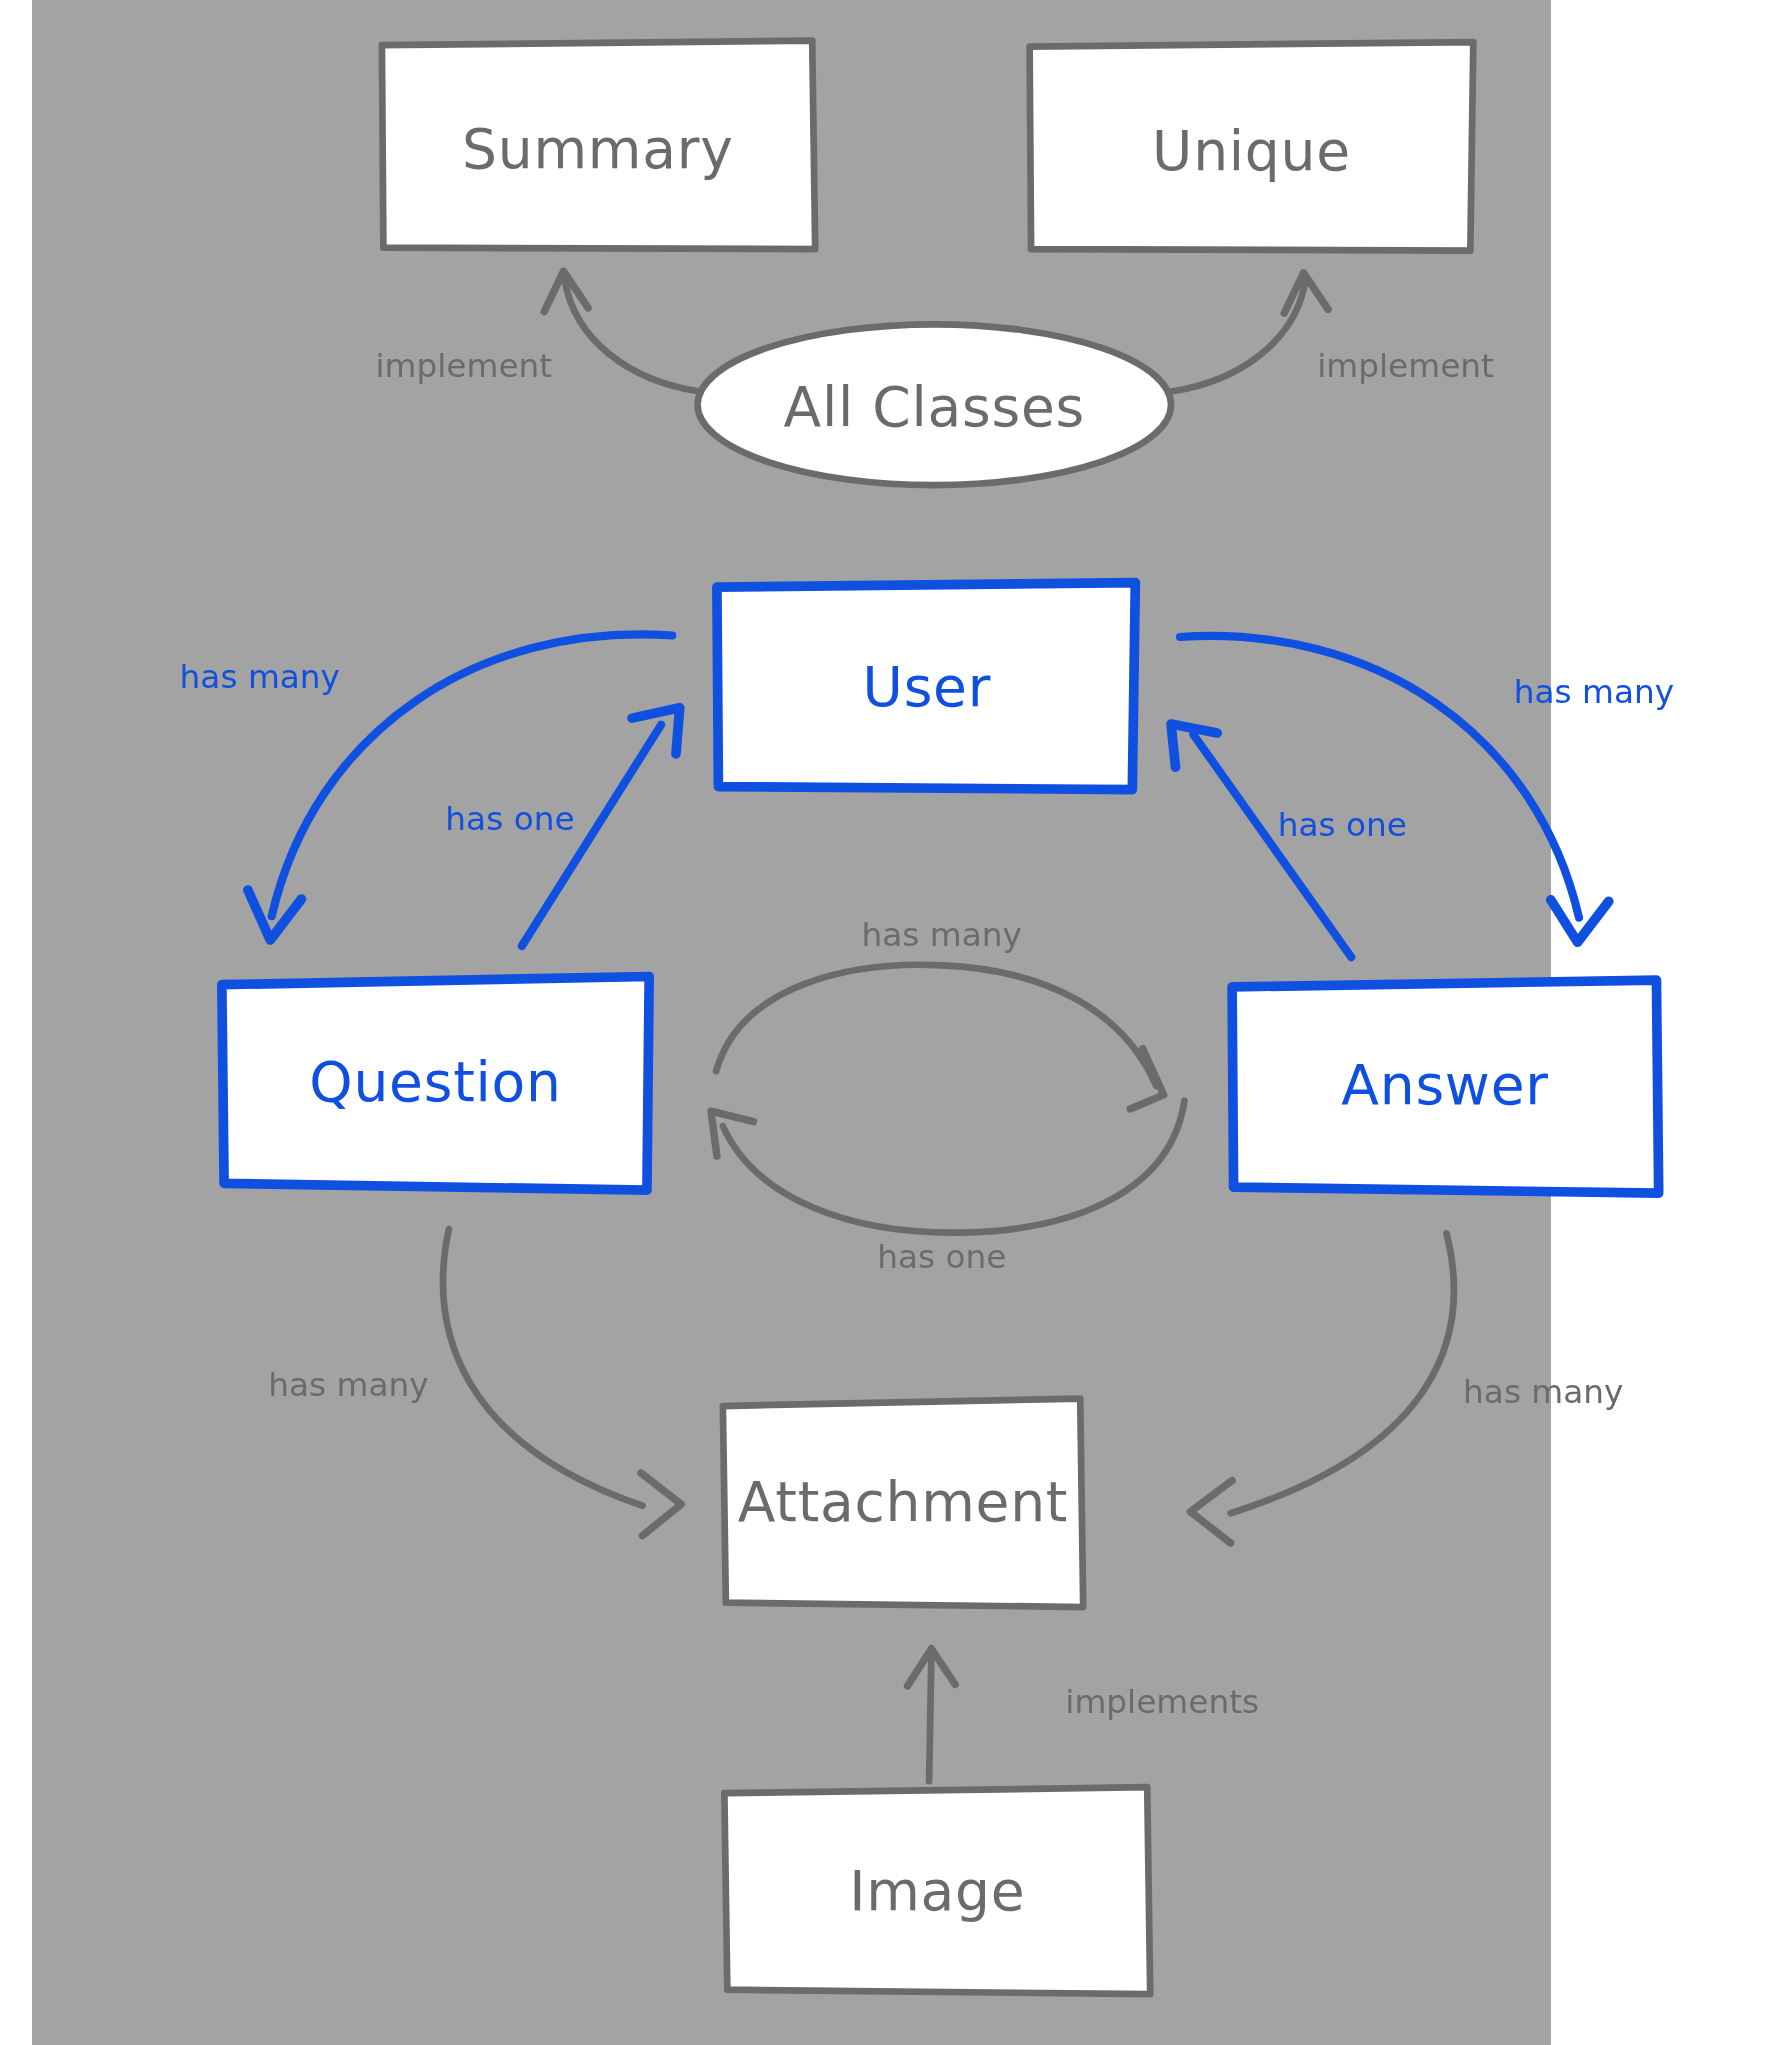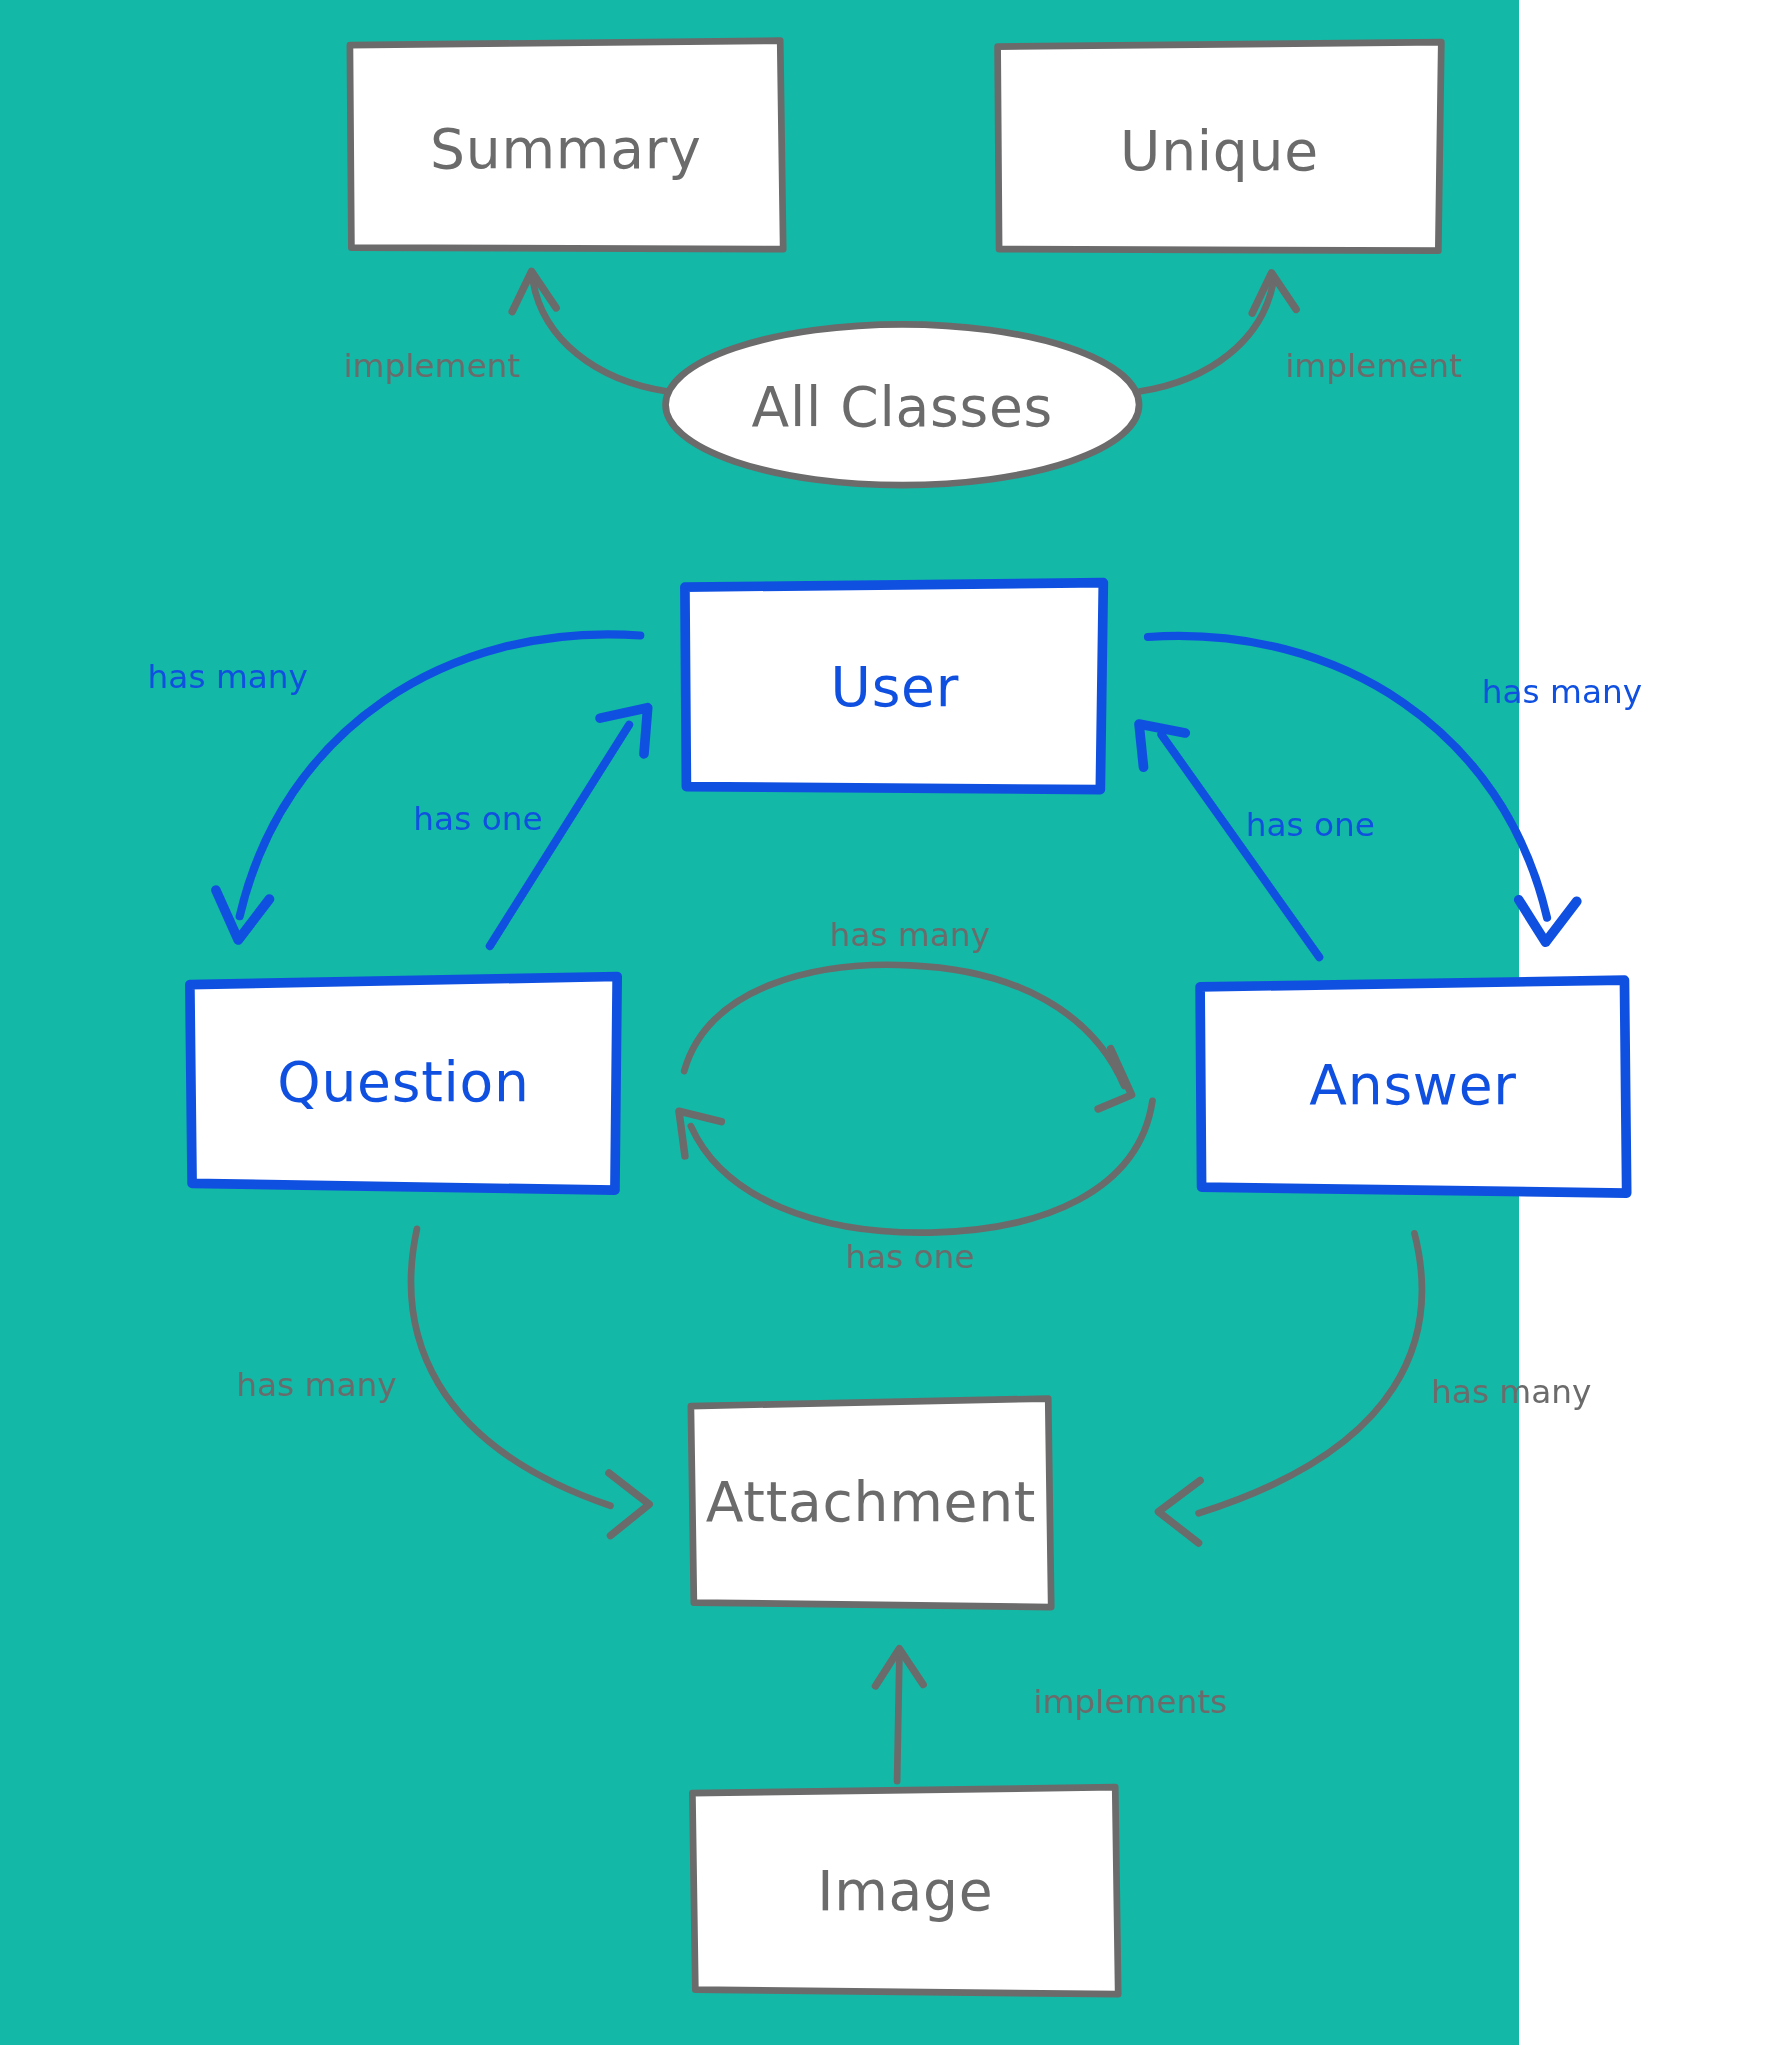--- a/index.html
+++ b/index.html
@@ -10,21 +10,22 @@
   body {
     width: 1786px;
     height: 2046px;
     overflow: hidden;
     font-family: "DejaVu Sans", sans-serif;
   }
   #diagram-root {
     position: relative;
     width: 1519px;
     height: 2046px;
-    background: #14b8a6;
+    background: #a3a3a3;
+    margin-left: 32px;
   }
   svg#diagram-svg {
     position: absolute;
     top: 0;
     left: 0;
     width: 1786px;
     height: 2046px;
     display: block;
   }
   .node-shape-gray {

